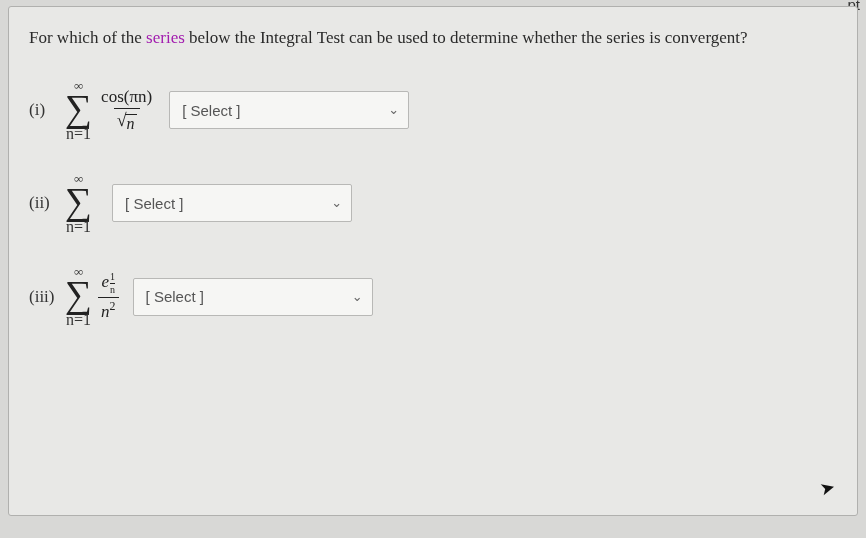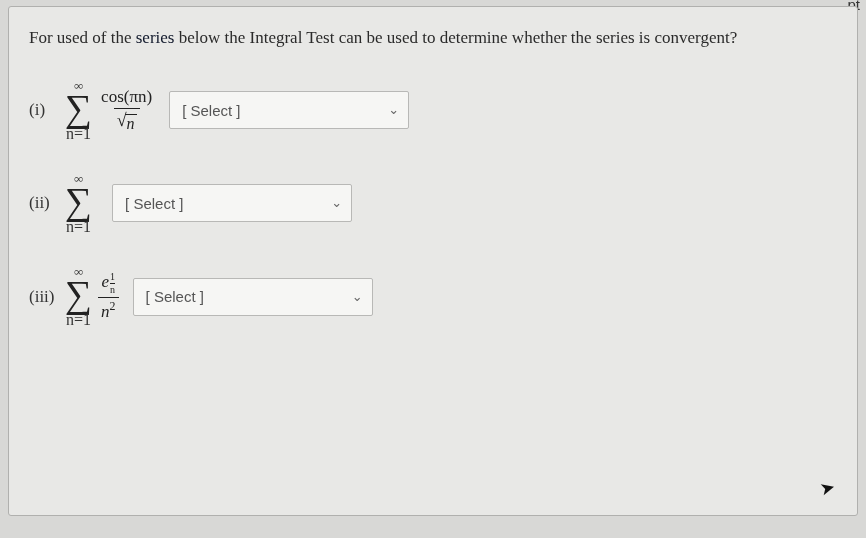--- a/index.html
+++ b/index.html
@@ -24,21 +24,21 @@
       min-height: 510px;
       position: relative;
     }
     .question-text {
       color: #2a2a2a;
       font-size: 17px;
       line-height: 1.5;
       margin-bottom: 28px;
     }
     .series-word {
-      color: #0f172a;
+      color: #a21caf;
     }
     .row {
       display: flex;
       align-items: center;
       margin-bottom: 30px;
     }
     .label {
       color: #333;
       font-size: 17px;
       margin-right: 8px;
@@ -166,21 +166,21 @@
     }
   </style>
 </head>
 <body>
 
 <div class="pts-frag">pt</div>
 
 <div class="page">
 
   <p class="question-text">
-    <span>For used of the </span><span class="series-word">series</span><span> below the Integral Test can be used to determine whether the series is convergent?</span>
+    <span>For which of the </span><span class="series-word">series</span><span> below the Integral Test can be used to determine whether the series is convergent?</span>
   </p>
 
   <div class="row">
     <span class="label">(i)</span>
     <span class="formula">
       <span class="sigma-block">
         <span class="sigma-top">∞</span>
         <span class="sigma">∑</span>
         <span class="sigma-bottom">n=1</span>
       </span>

